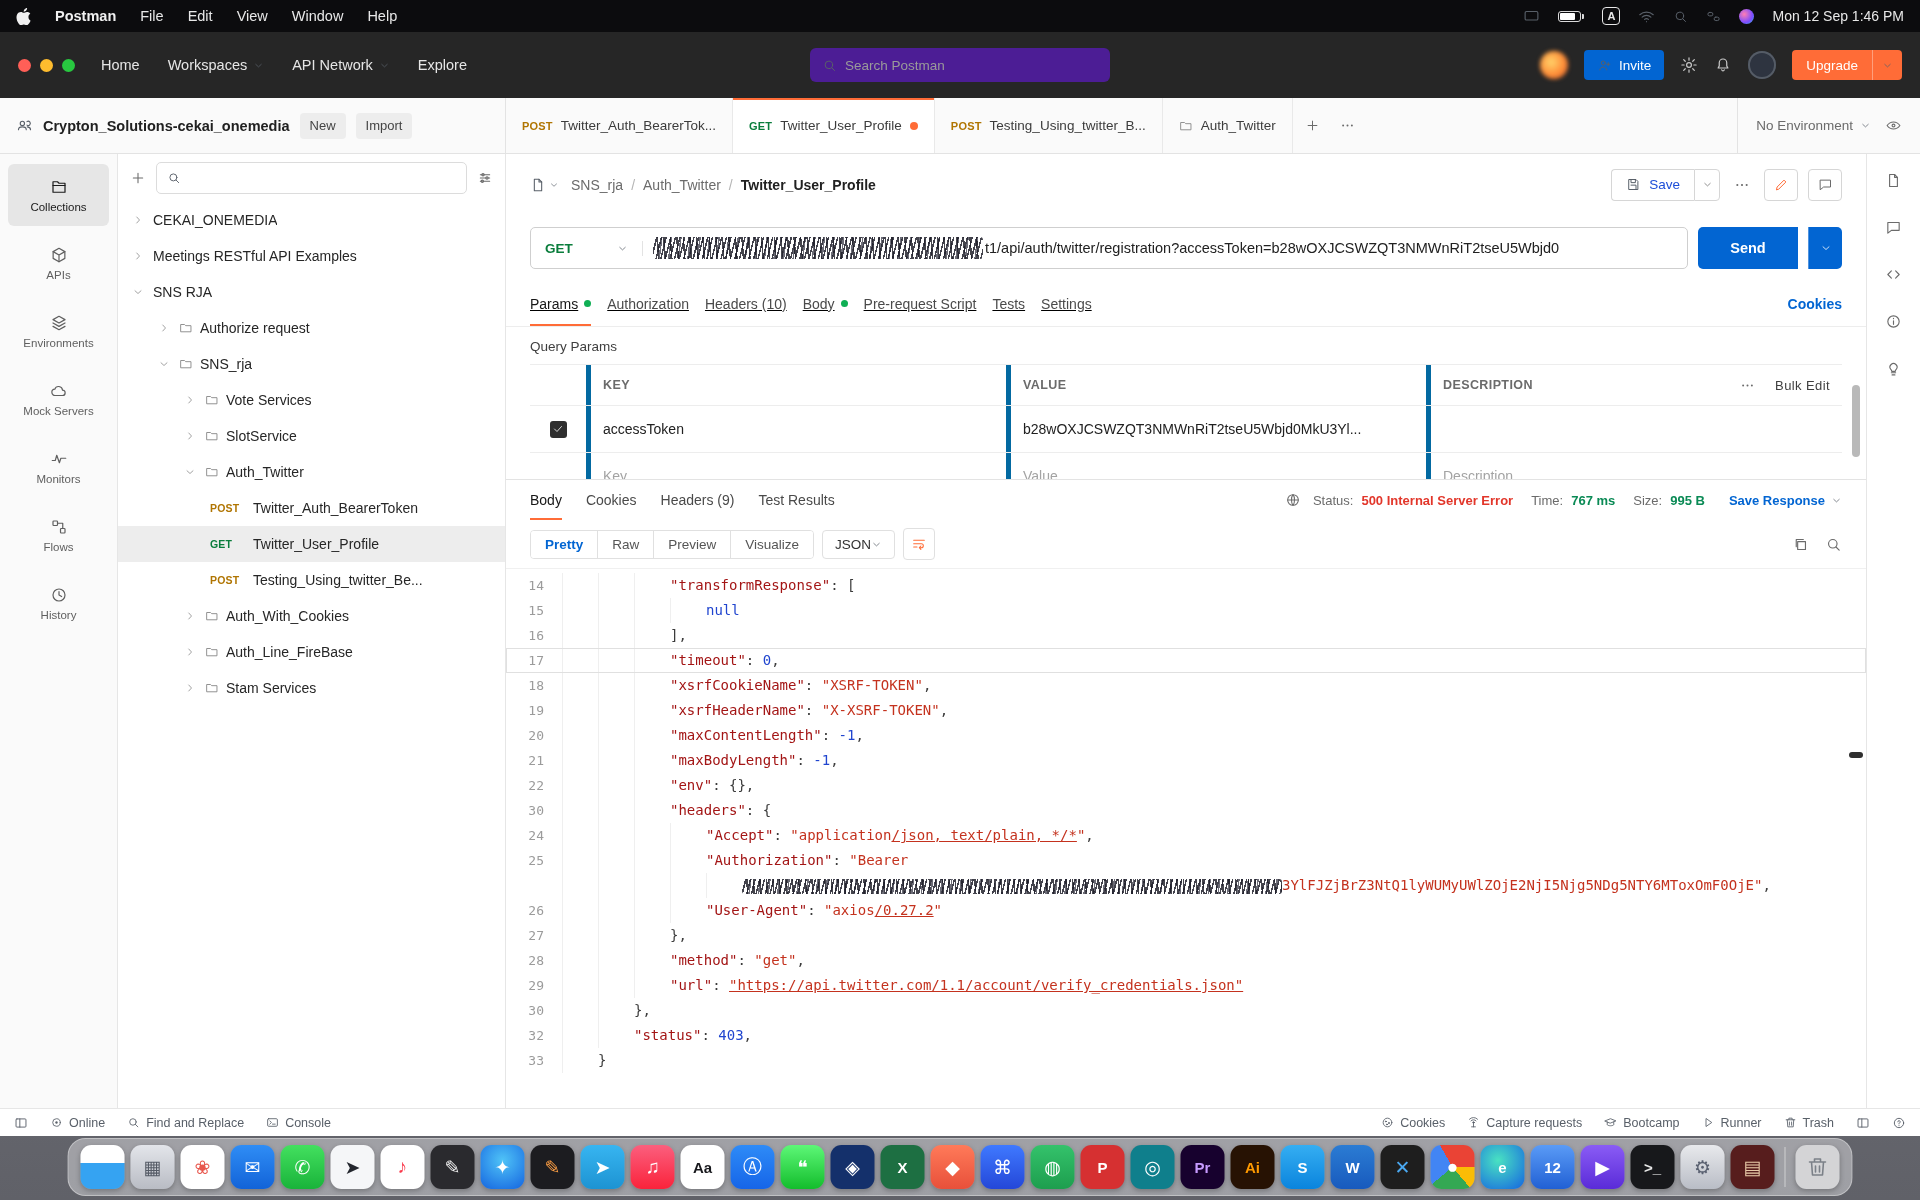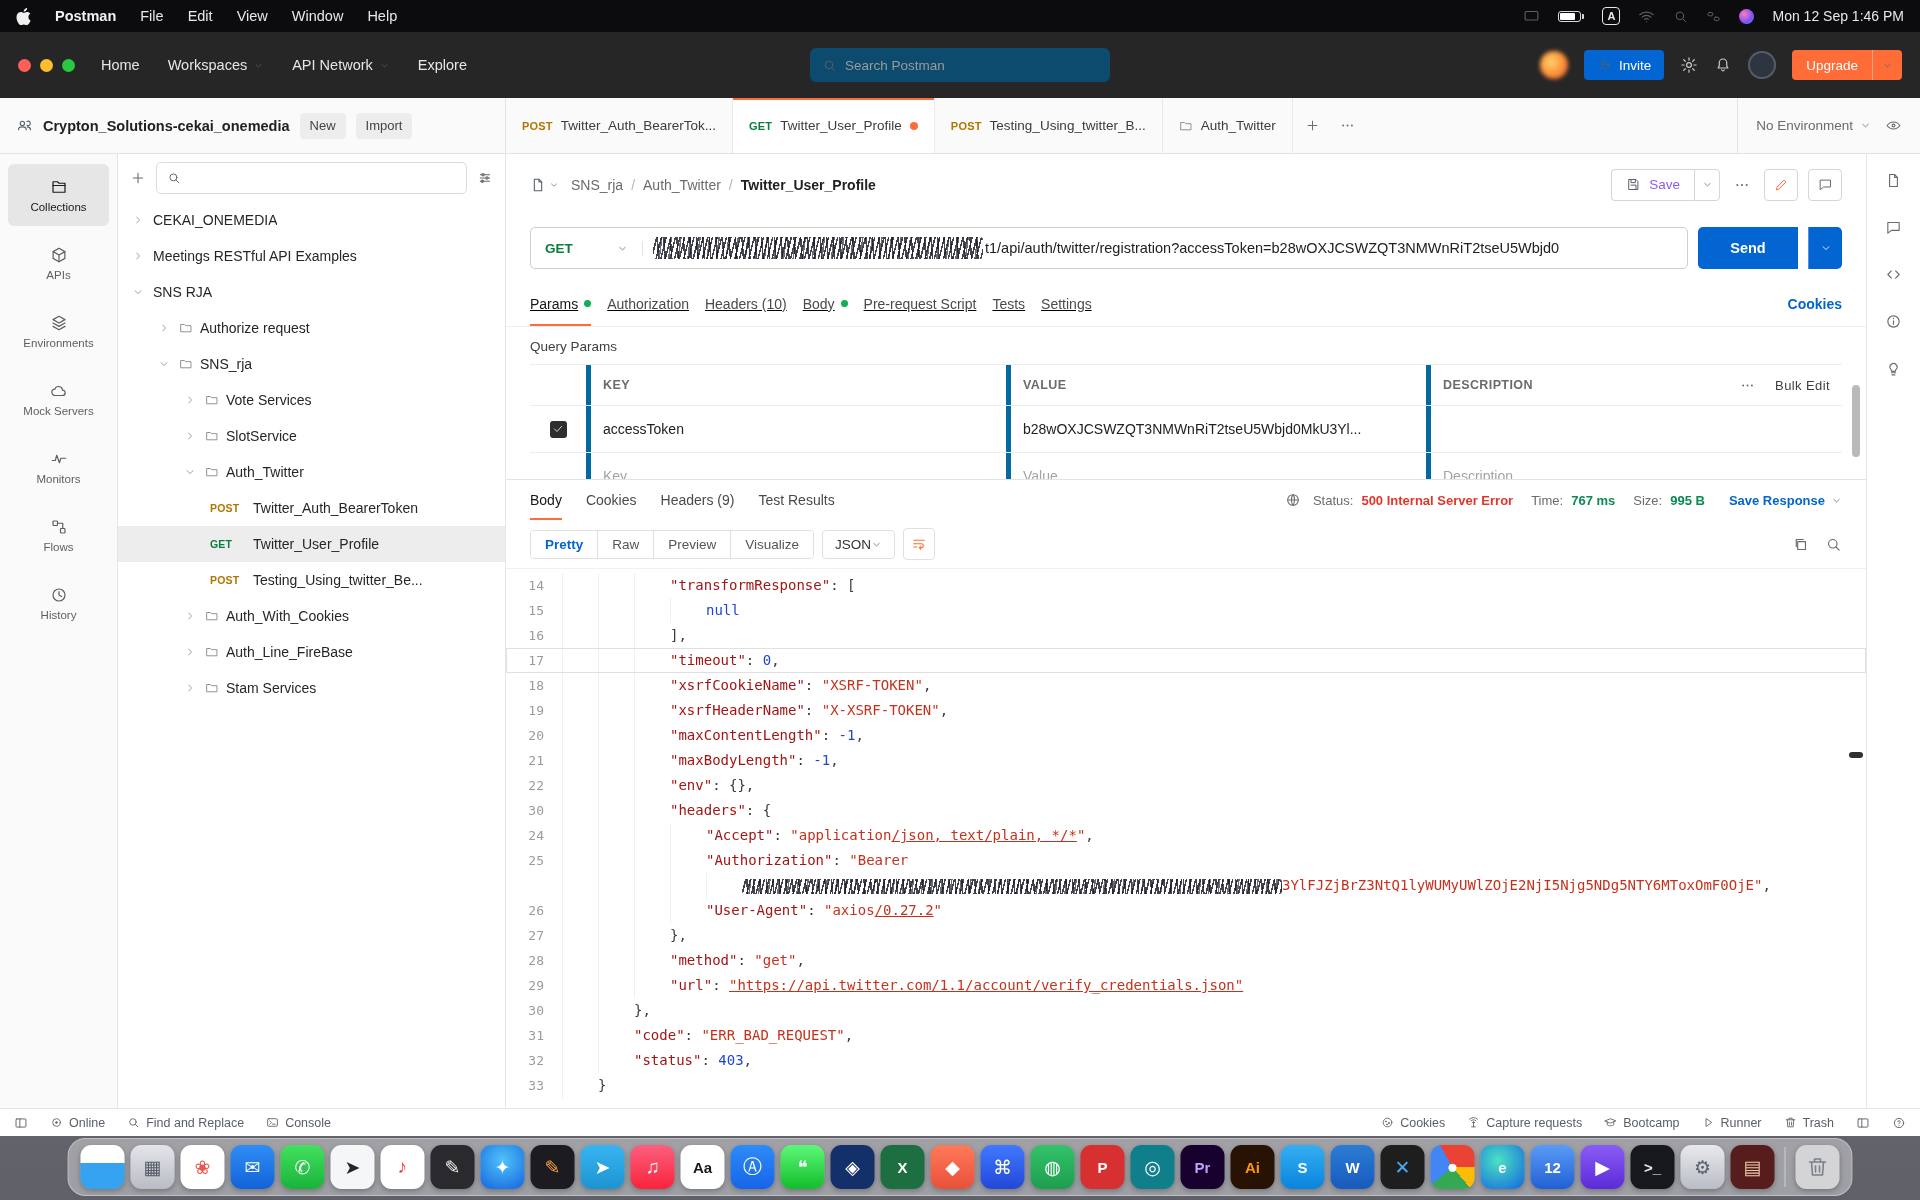--- a/index.html
+++ b/index.html
@@ -28,21 +28,21 @@
   .window{height:1104px;display:flex;flex-direction:column;background:#fff;flex:none;}
 
   
   .pm-header{height:66px;background:#262626;display:flex;align-items:center;flex:none;padding:0 18px;position:relative;}
   .traffic{display:flex;gap:9px;margin-right:26px;}
   .tl{width:13px;height:13px;border-radius:50%;}
   .tl.red{background:#ff5f57;}.tl.yellow{background:#febc2e;}.tl.green{background:#28c840;}
   .hnav{display:flex;align-items:center;gap:28px;color:#e6e6e6;font-size:14.5px;}
   .hitem{display:flex;align-items:center;gap:6px;cursor:default;}
   .hitem .ic{color:#9a9a9a;}
-  .hsearch{position:absolute;left:50%;transform:translateX(-50%);width:300px;height:34px;background:#0c4a6e;border-radius:6px;display:flex;align-items:center;padding:0 12px;gap:8px;}
+  .hsearch{position:absolute;left:50%;transform:translateX(-50%);width:300px;height:34px;background:#4c1d95;border-radius:6px;display:flex;align-items:center;padding:0 12px;gap:8px;}
   .hsearch .ic{color:#9a9a9a;}
   .hsearch input{flex:1;background:transparent;border:none;outline:none;color:#ddd;font-size:13.5px;font-family:"Liberation Sans",sans-serif;}
   .hsearch input::placeholder{color:#9a9a9a;}
   .hright{margin-left:auto;display:flex;align-items:center;gap:16px;}
   .team-avatar{width:28px;height:28px;border-radius:50%;background:radial-gradient(circle at 40% 40%,#ffd36b,#ff8c37 55%,#c9542a);filter:blur(2px);}
   .invite{display:flex;align-items:center;gap:7px;height:30px;padding:0 13px;background:#0265d2;color:#fff;border:none;border-radius:4px;font-size:13.5px;font-family:"Liberation Sans",sans-serif;}
   .hic{color:#c9c9c9;display:flex;align-items:center;}
   .user-avatar{width:28px;height:28px;border-radius:50%;background:#2e3440;box-shadow:inset 0 0 0 2px #555c66;}
   .upgrade{display:flex;align-items:center;height:30px;background:#ff6c37;color:#fff;border:none;border-radius:4px;font-size:13.5px;font-family:"Liberation Sans",sans-serif;overflow:hidden;}
   .upgrade .up-label{padding:0 14px;}
@@ -89,21 +89,21 @@
   .tlabel{overflow:hidden;text-overflow:ellipsis;}
 
   .content{flex:1;display:flex;flex-direction:column;min-width:0;background:#fff;}
 
   .crumbrow{height:61px;flex:none;display:flex;align-items:center;padding:0 24px;gap:12px;}
   .crumb-icon{display:flex;align-items:center;gap:3px;color:#6b6b6b;}
   .crumbs{display:flex;align-items:center;gap:8px;font-size:14px;color:#6b6b6b;}
   .crumb.last{color:#212121;font-weight:700;}
   .csep{color:#b5b5b5;}
   .crumb-actions{margin-left:auto;display:flex;align-items:center;gap:10px;}
-  .savebtn{display:flex;align-items:center;gap:8px;height:32px;padding:0 14px;background:#fff;border:1px solid #d6d6d6;border-right:none;border-radius:4px 0 0 4px;font-size:13.5px;color:#8b5cf6;font-family:"Liberation Sans",sans-serif;}
+  .savebtn{display:flex;align-items:center;gap:8px;height:32px;padding:0 14px;background:#fff;border:1px solid #d6d6d6;border-right:none;border-radius:4px 0 0 4px;font-size:13.5px;color:#1d4ed8;font-family:"Liberation Sans",sans-serif;}
   .savechev{height:32px;width:26px;background:#fff;border:1px solid #d6d6d6;border-radius:0 4px 4px 0;color:#6b6b6b;display:flex;align-items:center;justify-content:center;margin-left:-10px;}
   .moreic{color:#6b6b6b;display:flex;align-items:center;padding:0 4px;}
   .iconbtn{width:34px;height:32px;border:1px solid #d6d6d6;border-radius:4px;display:flex;align-items:center;justify-content:center;color:#6b6b6b;background:#fff;}
   .iconbtn.orange{color:#ff6c37;}
 
   .urlrow{height:66px;flex:none;display:flex;align-items:center;padding:0 24px;gap:10px;}
   .urlfield{flex:1;height:42px;border:1px solid #cfcfcf;border-radius:5px;display:flex;align-items:center;overflow:hidden;background:#fff;}
   .method{width:112px;flex:none;display:flex;align-items:center;justify-content:space-between;padding:0 14px;border-right:1px solid #e3e3e3;color:#6b6b6b;}
   .mtext{font-size:13.5px;font-weight:700;color:#0a7d3c;}
   .urltext{flex:1;display:flex;align-items:center;padding:0 10px;font-size:14.5px;color:#212121;white-space:nowrap;overflow:hidden;gap:2px;}
@@ -966,26 +966,20 @@
                   <span class="ig"></span>
                   <span class="ig"></span>
                   <span class="ig"></span>
                   <span class="lseg"><span class="c-k">"url"</span><span class="c-p">: </span><span class="c-u">"https://api.twitter.com/1.1/account/verify_credentials.json"</span></span>
                 </div>
                 <div class="code-line">
                   <span class="gut">30</span>
                   <span class="ig"></span>
                   <span class="ig"></span>
                   <span class="lseg"><span class="c-p">},</span></span>
-                </div>
-                <div class="code-line">
-                  <span class="gut">31</span>
-                  <span class="ig"></span>
-                  <span class="ig"></span>
-                  <span class="lseg"><span class="c-k">"code"</span><span class="c-p">: </span><span class="c-s">"ERR_BAD_REQUEST"</span><span class="c-p">,</span></span>
                 </div>
                 <div class="code-line">
                   <span class="gut">32</span>
                   <span class="ig"></span>
                   <span class="ig"></span>
                   <span class="lseg"><span class="c-k">"status"</span><span class="c-p">: </span><span class="c-n">403</span><span class="c-p">,</span></span>
                 </div>
                 <div class="code-line">
                   <span class="gut">33</span>
                   <span class="ig"></span>

